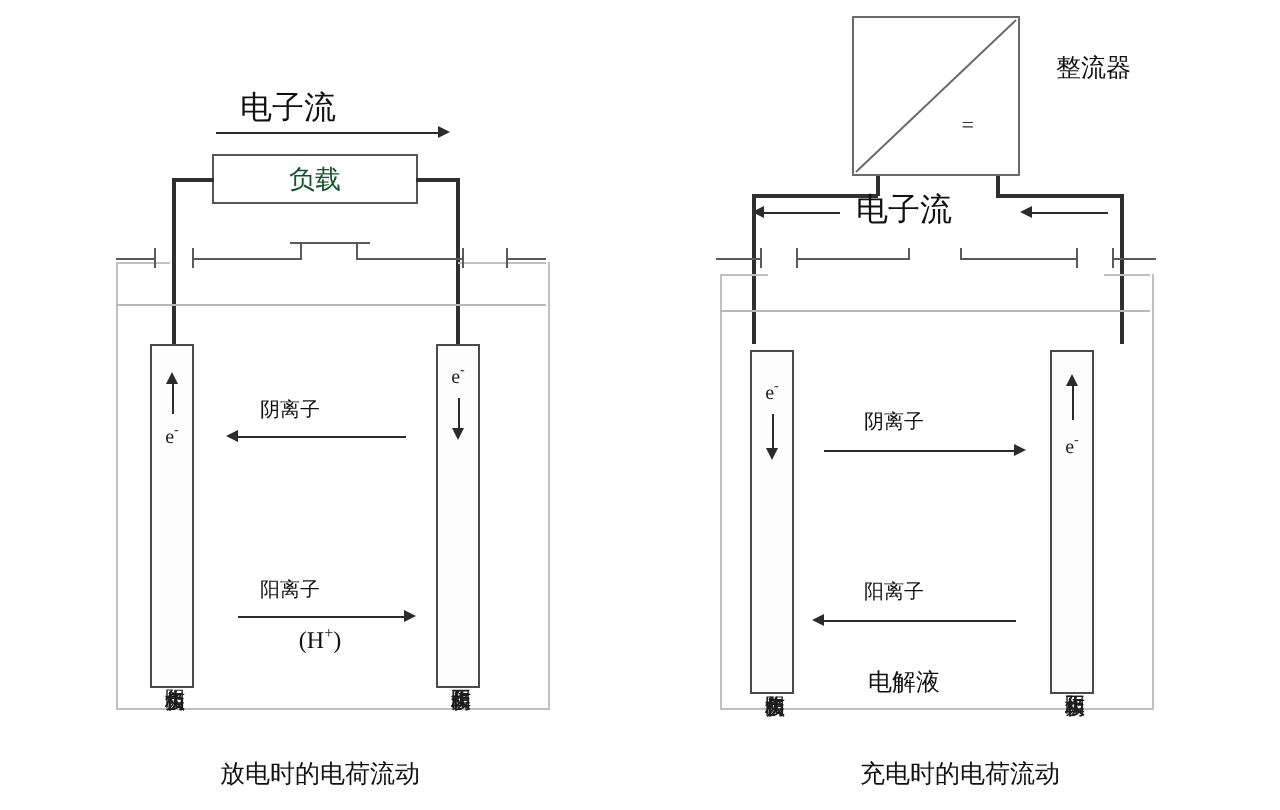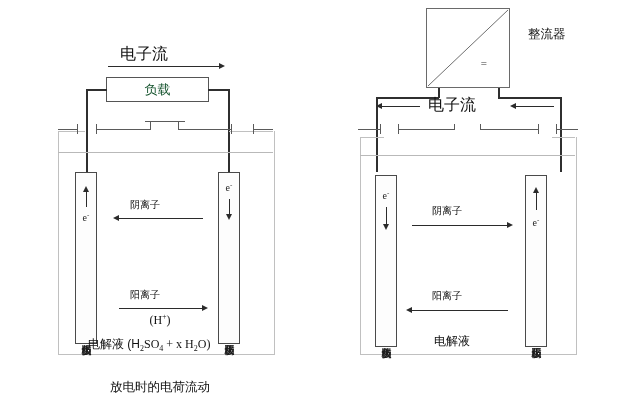--- a/index.html
+++ b/index.html
@@ -160,21 +160,20 @@
 
     <div class="ion-label" style="left:130px;top:198px;width:60px;">阴离子</div>
     <div class="arrow-line" style="left:119px;top:218px;width:84px;"></div>
     <div class="arrow-head head-left" style="left:113px;top:214.5px;"></div>
 
     <div class="ion-label" style="left:130px;top:288px;width:60px;">阳离子</div>
     <div class="arrow-line" style="left:119px;top:308px;width:84px;"></div>
     <div class="arrow-head head-right" style="left:202px;top:304.5px;"></div>
     <div class="formula" style="left:130px;top:312px;width:60px;"><span>(H</span><sup>+</sup><span>)</span></div>
 
-    <div class="electrolyte" style="left:88px;top:336px;"><span>电解液 (H</span><span class="chem"><sub>2</sub><span>SO</span><sub>4</sub> <span>+ x H</span><sub>2</sub><span>O)</span></span></div>
 
     <div class="caption" style="top:379px;">放电时的电荷流动</div>
   </div>
 
   <div class="panel" id="panel-charge">
 
     <div class="rect-box" style="left:106px;top:8px;width:84px;height:80px;">
       <svg class="rect-diag" viewBox="0 0 84 80" preserveAspectRatio="none">
         <line x1="1" y1="79" x2="83" y2="1" stroke="#6a6a6a" stroke-width="1"></line>
       </svg>
@@ -228,15 +227,16 @@
     <div class="ion-label" style="left:112px;top:204px;width:60px;">阴离子</div>
     <div class="arrow-line" style="left:92px;top:225px;width:96px;"></div>
     <div class="arrow-head head-right" style="left:187px;top:221.5px;"></div>
 
     <div class="ion-label" style="left:112px;top:289px;width:60px;">阳离子</div>
     <div class="arrow-line" style="left:92px;top:310px;width:96px;"></div>
     <div class="arrow-head head-left" style="left:86px;top:306.5px;"></div>
 
     <div class="electrolyte" style="left:114px;top:333px;">电解液</div>
 
+    <div class="caption" style="top:379px;">充电时的电荷流动</div>
   </div>
 
 </div>
 
 </body></html>

